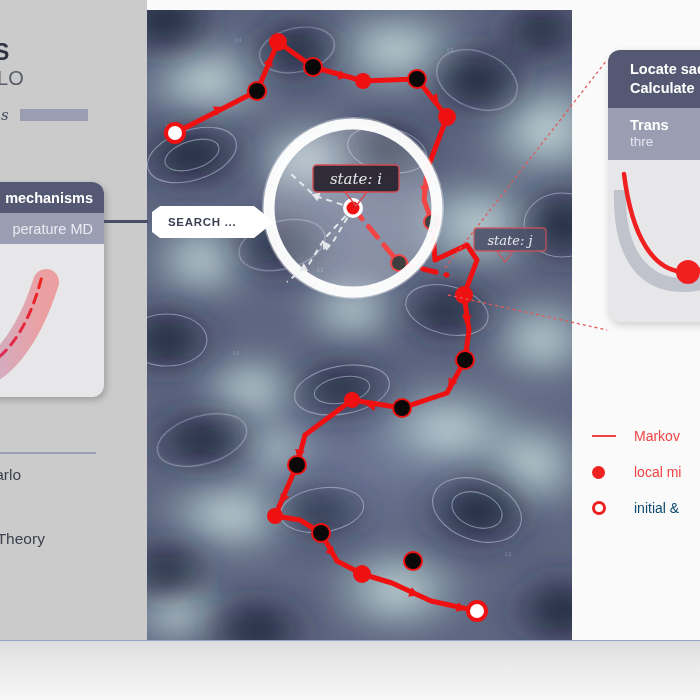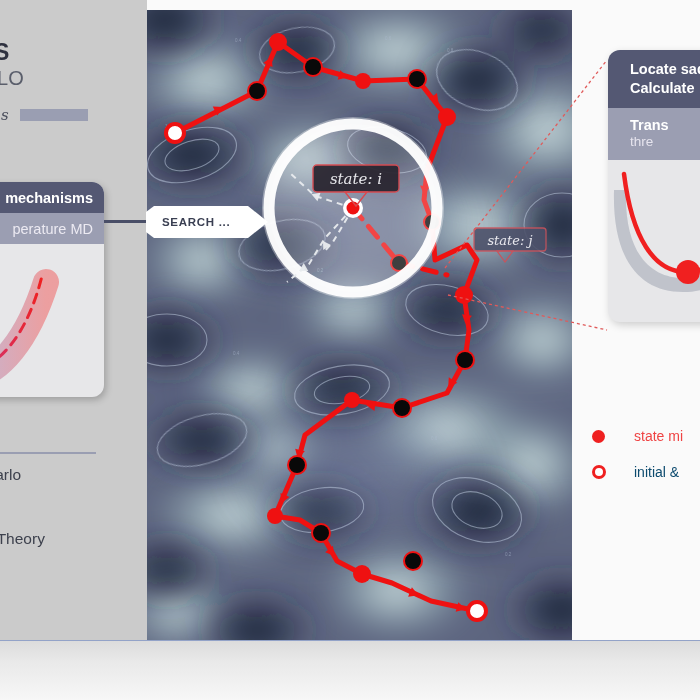--- a/index.html
+++ b/index.html
@@ -71,21 +71,21 @@
 
   
   #map {
     position:absolute; left:147px; top:10px; width:500px; height:630px;
     overflow:hidden; background:#0f766e;
   }
   #map svg { display:block; }
 
   
   #search-pill {
-    position:absolute; left:146px; top:206px; width:122px; height:32px;
+    position:absolute; left:152px; top:206px; width:122px; height:32px;
     display:flex; align-items:flex-end; z-index:30;
   }
   #search-pill .pill {
     position:relative; width:122px; height:32px; background:#fff;
     clip-path:polygon(0 6px, 8px 0, 102px 0, 122px 16px, 102px 32px, 8px 32px, 0 26px);
     display:flex; align-items:center;
   }
   #search-pill .pill span {
     font-size:11.5px; font-weight:bold; color:#3a3f52; letter-spacing:.7px;
     padding-left:16px; white-space:nowrap;
@@ -444,23 +444,29 @@
             <polygon points="150,66 160,52 170,66" fill="none" stroke="#8a8d98" stroke-width="1.4"></polygon>
 
             <text x="94" y="80" fill="#f02020" font-family="DejaVu Serif, serif" font-style="italic" font-size="15">i</text>
           </svg>
         </div>
       </div>
 
       <div id="legend">
         <div class="lg-row">
           <span class="lg-ico">
+              <i class="sw-line"></i>
+            </span>
+          <span class="lg-txt">Markov</span>
+        </div>
+        <div class="lg-row">
+          <span class="lg-ico">
               <i class="sw-dot"></i>
             </span>
-          <span class="lg-txt">state mi</span>
+          <span class="lg-txt">local mi</span>
         </div>
         <div class="lg-row">
           <span class="lg-ico">
               <i class="sw-ring"></i>
             </span>
           <span class="lg-txt grey">initial &amp;</span>
         </div>
       </div>
     </div>
   </div>

